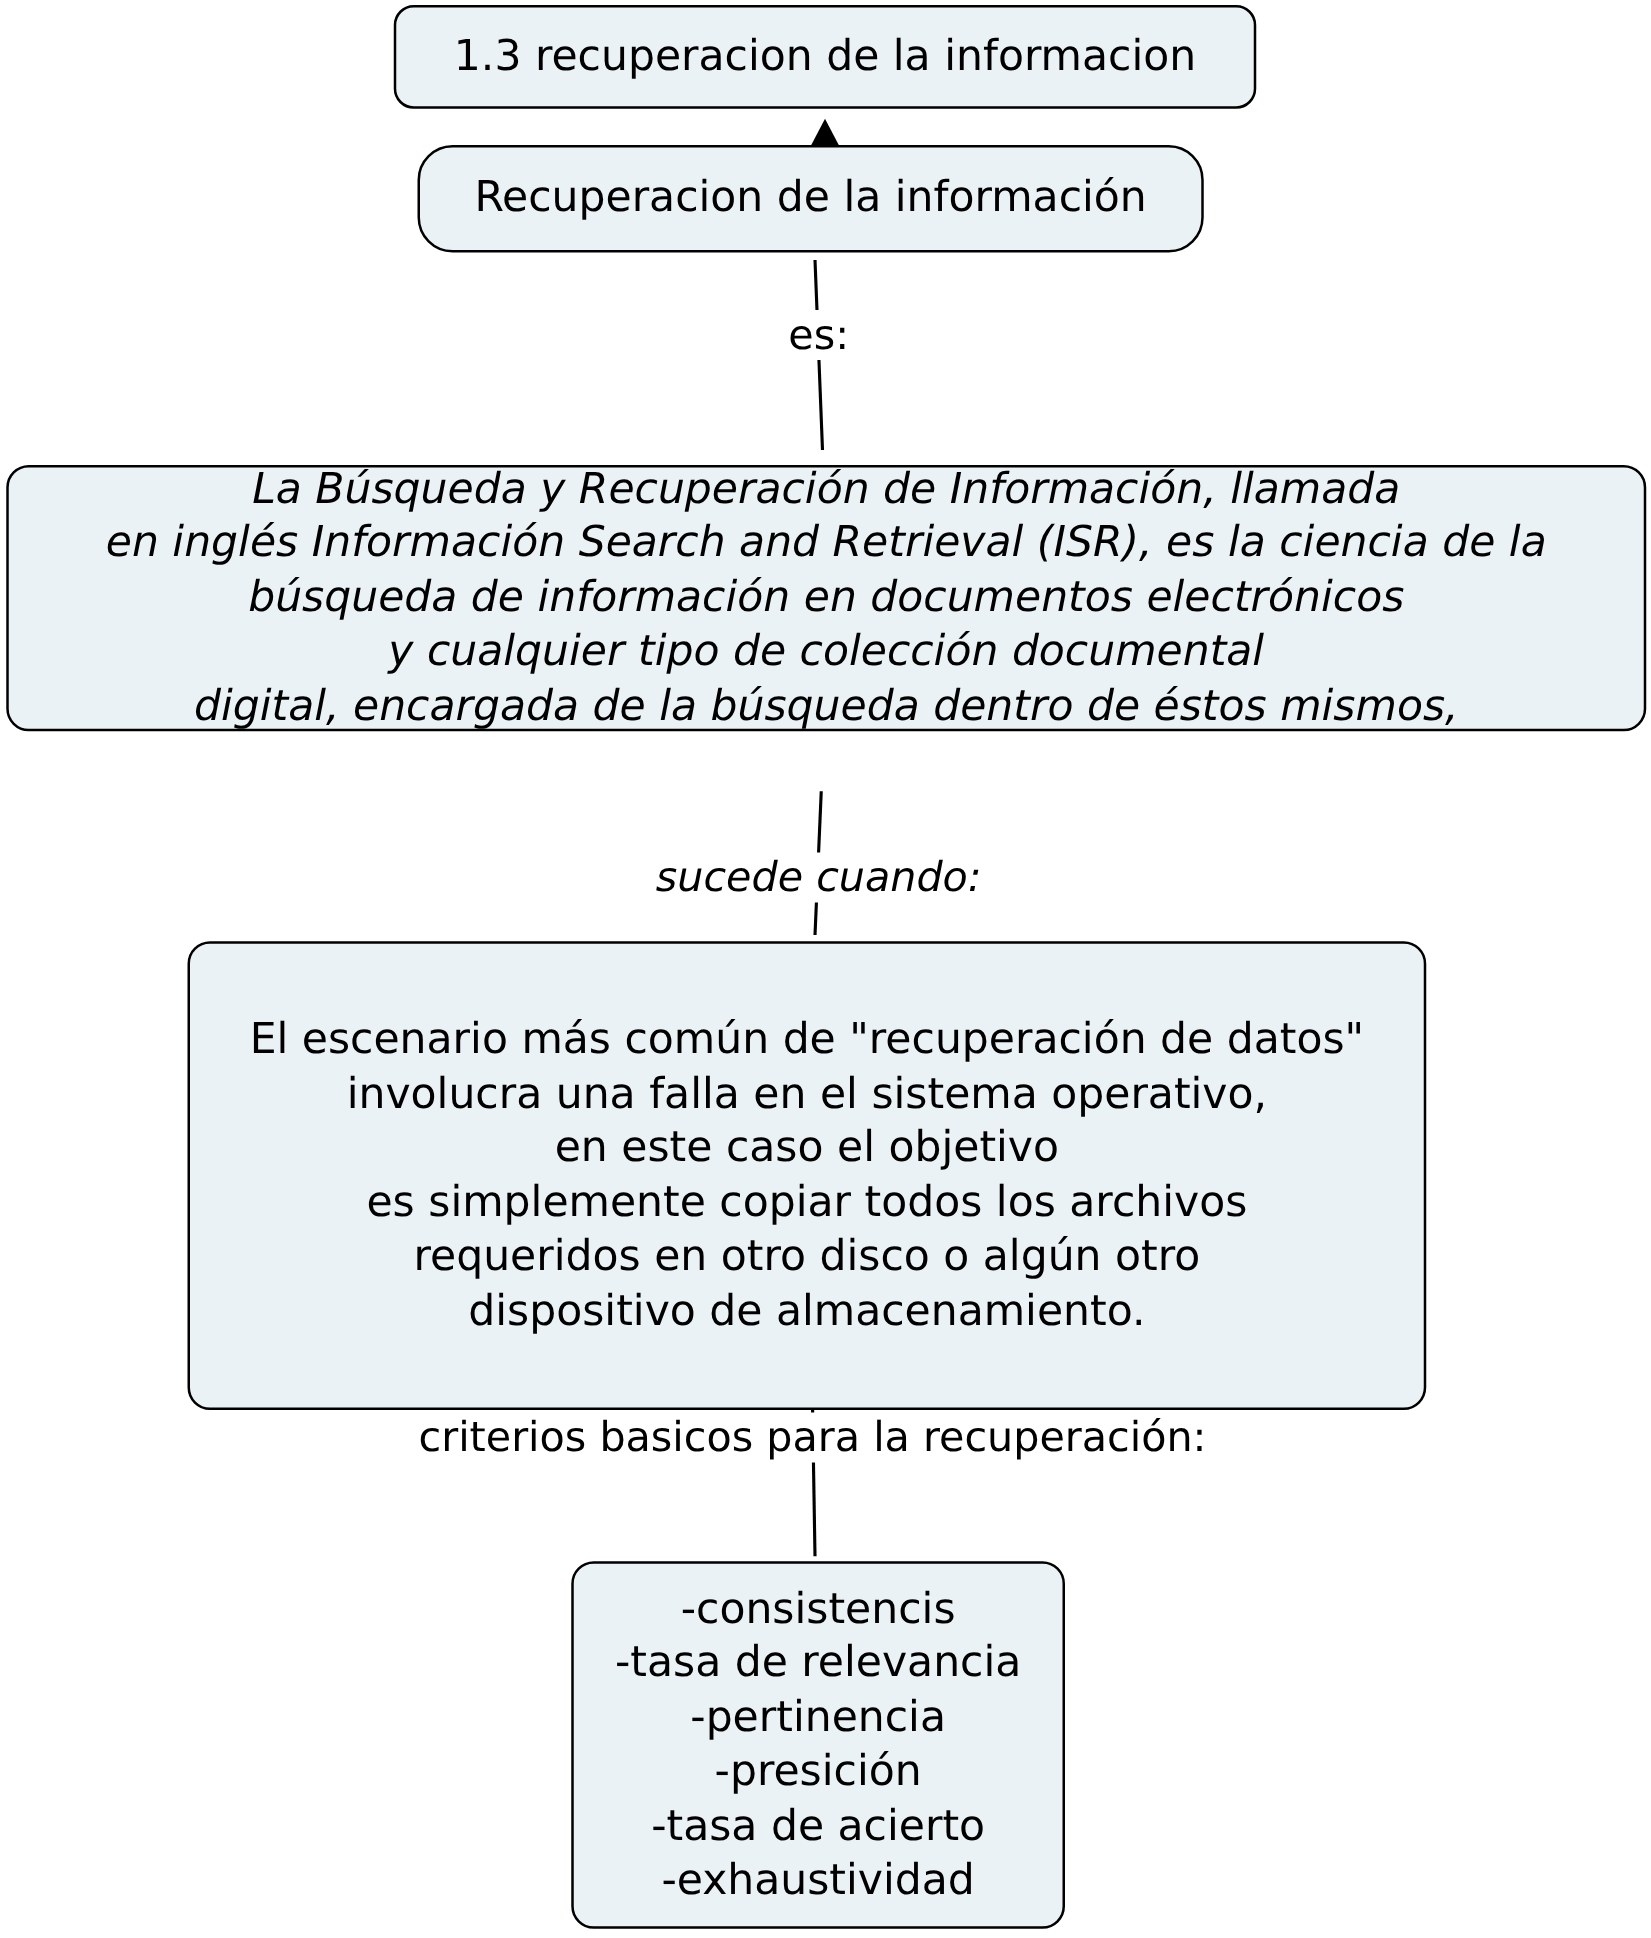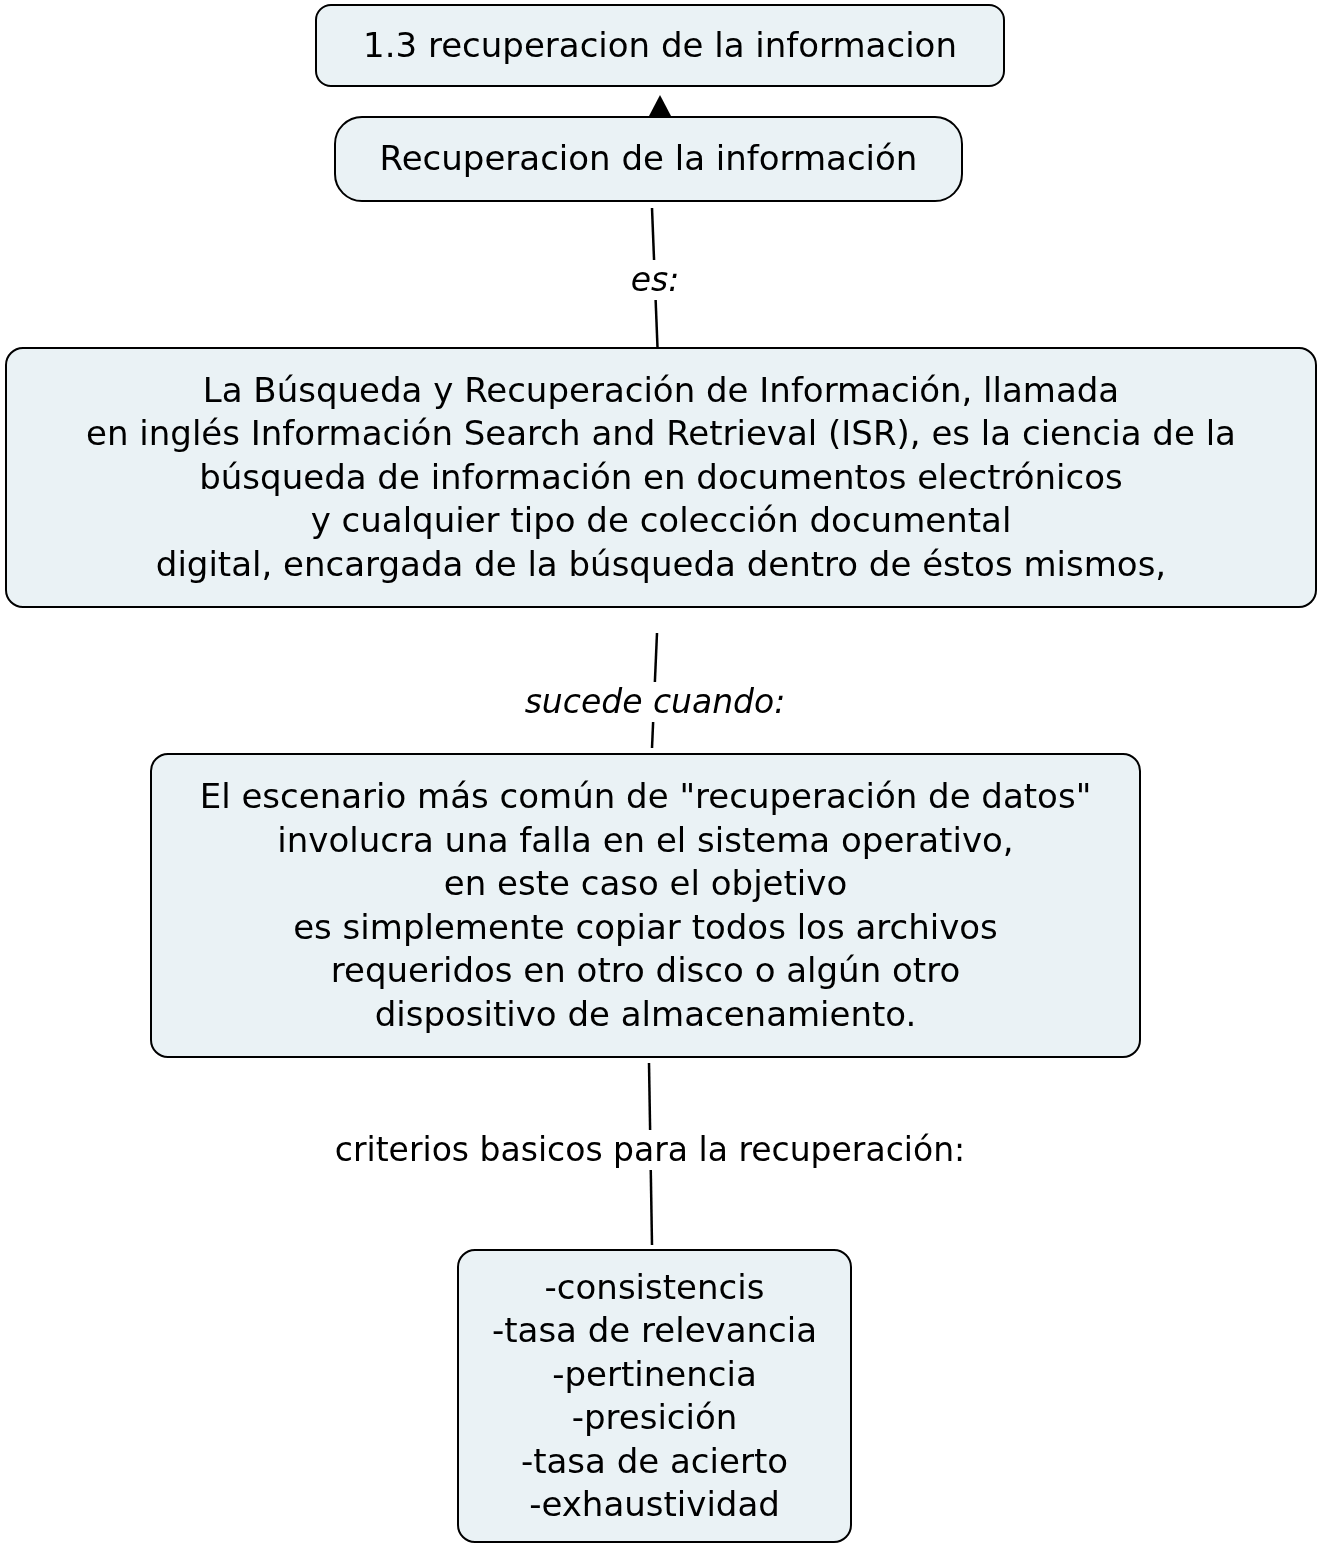--- a/index.html
+++ b/index.html
@@ -20,31 +20,31 @@
   <polygon points="660,95 649,116 671,116" fill="#000"></polygon>
   <line x1="652" y1="208" x2="658" y2="360" stroke="#000" stroke-width="2.5"></line>
   <line x1="657" y1="633" x2="652" y2="748" stroke="#000" stroke-width="2.5"></line>
   <line x1="649" y1="1063" x2="652" y2="1245" stroke="#000" stroke-width="2.5"></line>
 </svg>
 
 <div class="node" style="left:315px;top:4px;width:690px;height:83px;border-radius:16px;">1.3 recuperacion de la informacion</div>
 
 <div class="node" style="left:334px;top:116px;width:629px;height:86px;border-radius:28px;">Recuperacion de la información</div>
 
-<div class="label" style="left:620px;top:260px;width:70px;font-style:italic;">es:</div>
+<div class="label" style="left:620px;top:248px;width:70px;">es:</div>
 
-<div class="node" style="left:5px;top:347px;width:1312px;height:261px;">La Búsqueda y Recuperación de Información, llamada
+<div class="node" style="left:5px;top:372px;width:1312px;height:213px;font-style:italic;">La Búsqueda y Recuperación de Información, llamada
 en inglés Información Search and Retrieval (ISR), es la ciencia de la
 búsqueda de información en documentos electrónicos
 y cualquier tipo de colección documental
 digital, encargada de la búsqueda dentro de éstos mismos,</div>
 
 <div class="label" style="left:505px;top:682px;width:300px;font-style:italic;">sucede cuando:</div>
 
-<div class="node" style="left:150px;top:753px;width:991px;height:305px;">El escenario más común de "recuperación de datos"
+<div class="node" style="left:150px;top:753px;width:991px;height:375px;">El escenario más común de "recuperación de datos"
 involucra una falla en el sistema operativo,
 en este caso el objetivo
 es simplemente copiar todos los archivos
 requeridos en otro disco o algún otro
 dispositivo de almacenamiento.</div>
 
 <div class="label" style="left:300px;top:1130px;width:700px;text-align:center;">criterios basicos para la recuperación:</div>
 
 <div class="node" style="left:457px;top:1249px;width:395px;height:294px;">-consistencis
 -tasa de relevancia

